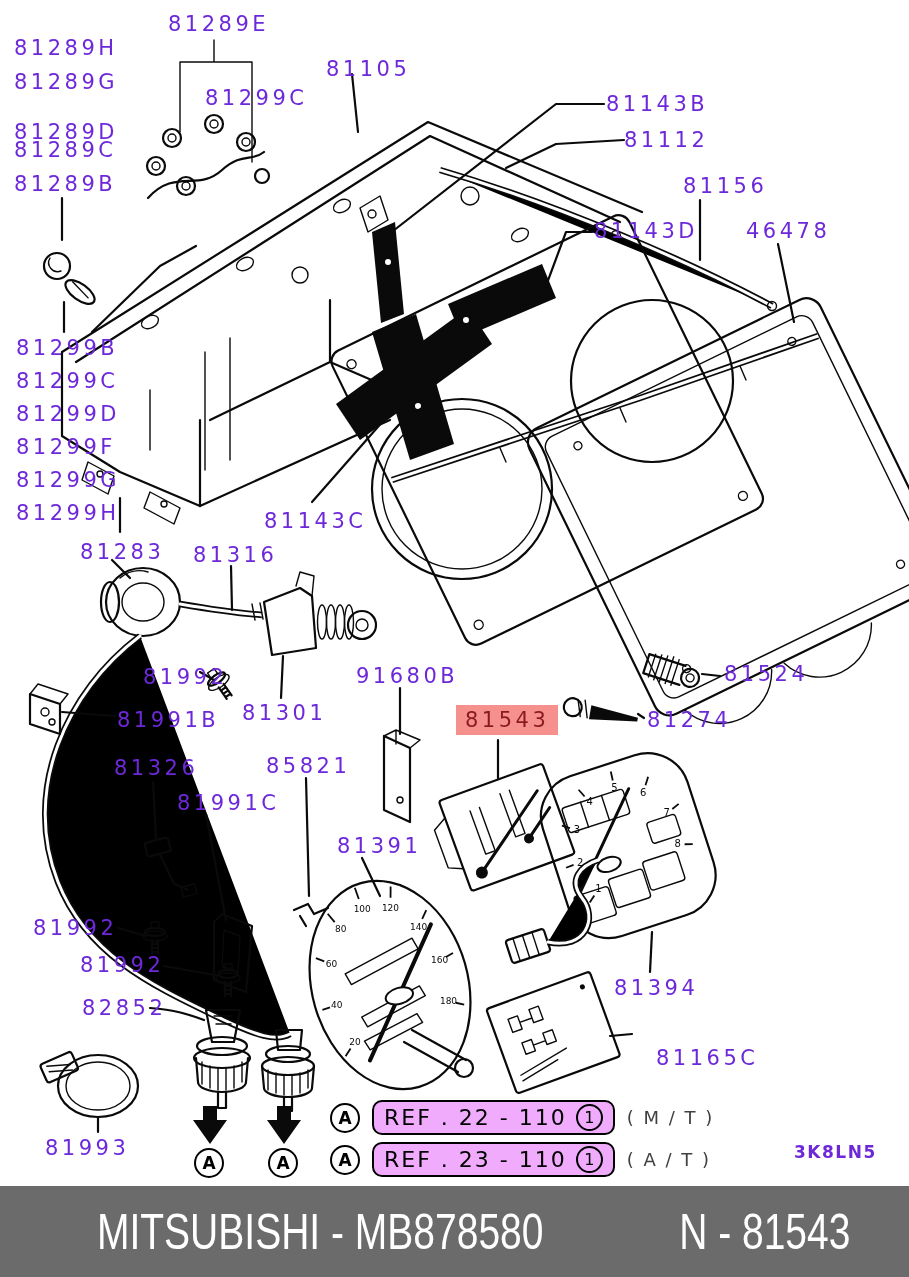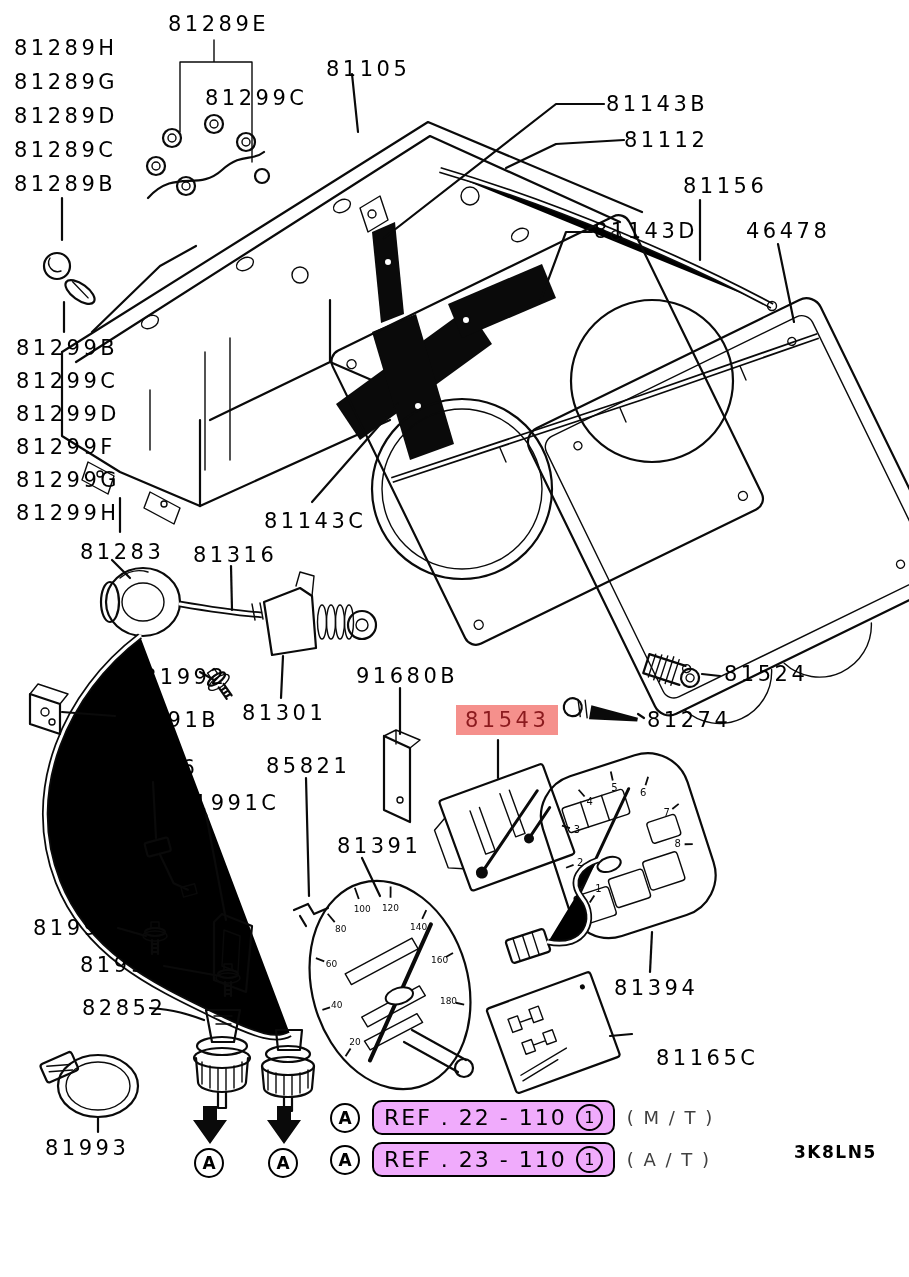--- a/index.html
+++ b/index.html
@@ -5,21 +5,21 @@
   html,body{margin:0;padding:0;background:#fff;}
   .stage{position:relative;width:909px;height:1277px;background:#fff;overflow:hidden;
          font-family:"DejaVu Sans",sans-serif;}
   svg.lineart{position:absolute;left:0;top:0;}
   .ln{fill:none;stroke:#0a0a0a;stroke-width:2.2;stroke-linejoin:round;stroke-linecap:round;}
   .thin{stroke-width:1.4;}
   .fat{stroke-width:6.5;}
   .core{fill:none;stroke:#fff;stroke-width:3;stroke-linejoin:round;stroke-linecap:round;}
   .blk{fill:#0a0a0a;stroke:none;}
   .pv{fill:#fff;stroke:#0a0a0a;stroke-width:2;}
-  .part-label{position:absolute;font-size:21px;line-height:24px;color:#000000;
+  .part-label{position:absolute;font-size:21px;line-height:24px;color:#6d28d9;
               letter-spacing:3.5px;white-space:nowrap;}
   .part-label.small{font-size:17px;font-weight:bold;letter-spacing:1.5px;}
   .hl-label{position:absolute;left:456px;top:705px;padding:3px 9px;
             font-size:21px;letter-spacing:3.5px;white-space:nowrap;}
   .circle-a{position:absolute;width:30px;height:30px;border:2.5px solid #000;border-radius:50%;
             display:flex;align-items:center;justify-content:center;
             font-size:17px;font-weight:bold;color:#000;background:#fff;box-sizing:border-box;}
   .ref-row{position:absolute;left:330px;display:flex;align-items:center;gap:12px;}
   .ref-row .circle-a{position:static;}
   .ref-box{border:2.5px solid #000;border-radius:10px;padding:2px 10px;display:flex;
@@ -359,21 +359,21 @@
       <line x1="645.5107697788391" y1="785.1750617504533" x2="648.1087725548165" y2="776.7785791891135" stroke="#0a0a0a" stroke-width="1.8"></line>
       <text x="666.7659334751464" y="816.378594016379" text-anchor="middle" font-size="10" fill="#0a0a0a" font-family="DejaVu Sans, sans-serif">7</text>
       <line x1="672.3331641616669" y1="808.9515971786722" x2="678.6957135176903" y2="803.8921722212928" stroke="#0a0a0a" stroke-width="1.8"></line>
       <text x="677.5713126049652" y="847.3524145029412" text-anchor="middle" font-size="10" fill="#0a0a0a" font-family="DejaVu Sans, sans-serif">8</text>
       <line x1="684.6512963696605" y1="844.2617525333529" x2="692.7427063864549" y2="844.1581388538235" stroke="#0a0a0a" stroke-width="1.8"></line>
     </svg>
 
   <div id="labels-layer">
       <div class="part-label" style="left: 14px; top: 36px;">81289H</div>
       <div class="part-label" style="left: 14px; top: 70px;">81289G</div>
-      <div class="part-label" style="left: 14px; top: 104px;">81289D</div>
+      <div class="part-label" style="left: 14px; top: 120px;">81289D</div>
       <div class="part-label" style="left: 14px; top: 138px;">81289C</div>
       <div class="part-label" style="left: 14px; top: 172px;">81289B</div>
       <div class="part-label" style="left: 168px; top: 12px;">81289E</div>
       <div class="part-label" style="left: 205px; top: 86px;">81299C</div>
       <div class="part-label" style="left: 326px; top: 57px;">81105</div>
       <div class="part-label" style="left: 606px; top: 92px;">81143B</div>
       <div class="part-label" style="left: 624px; top: 128px;">81112</div>
       <div class="part-label" style="left: 671px; top: 174px; margin-left: 12px;">81156</div>
       <div class="part-label" style="left: 594px; top: 219px;">81143D</div>
       <div class="part-label" style="left: 746px; top: 219px;">46478</div>
@@ -421,14 +421,18 @@
   </div>
   <div class="ref-row" style="top:1142px;">
     <div class="circle-a">A</div>
     <div class="ref-box">
       <span class="ref-text">REF . 23 - 110</span>
       <span class="ref-num">1</span>
     </div>
     <span class="ref-suffix">( A / T )</span>
   </div>
 
+  <div class="footer" style="background: rgb(107, 107, 107); color: rgb(255, 255, 255);">
+    <span>MITSUBISHI - MB878580</span>
+    <span>N - 81543</span>
+  </div>
 
 </div>
 
 </body></html>

